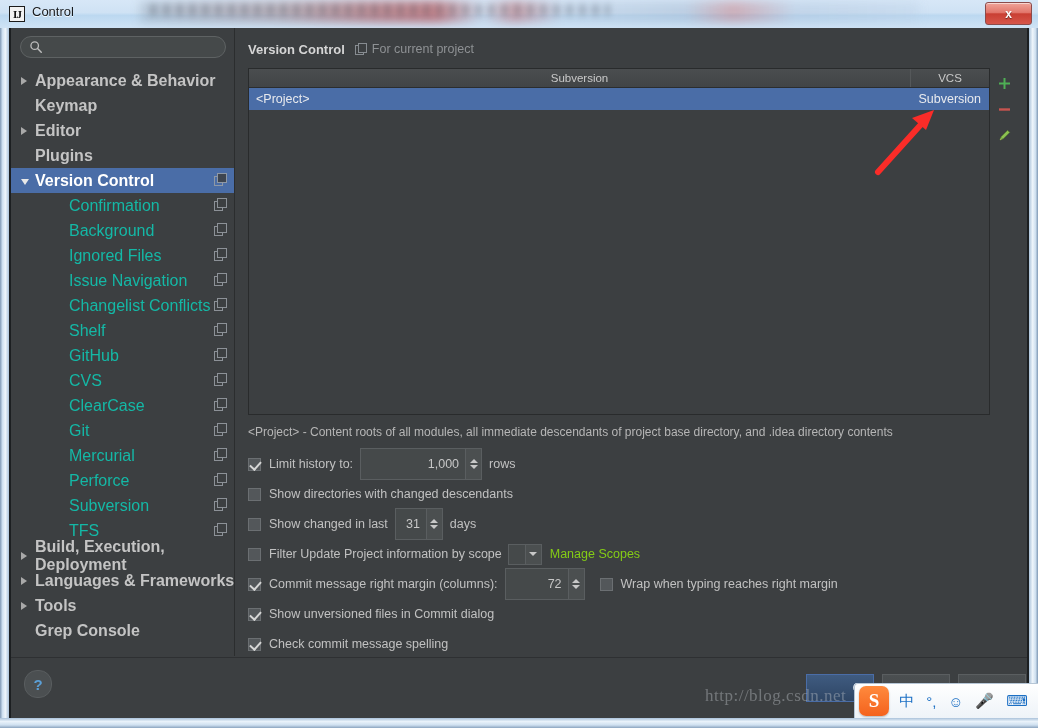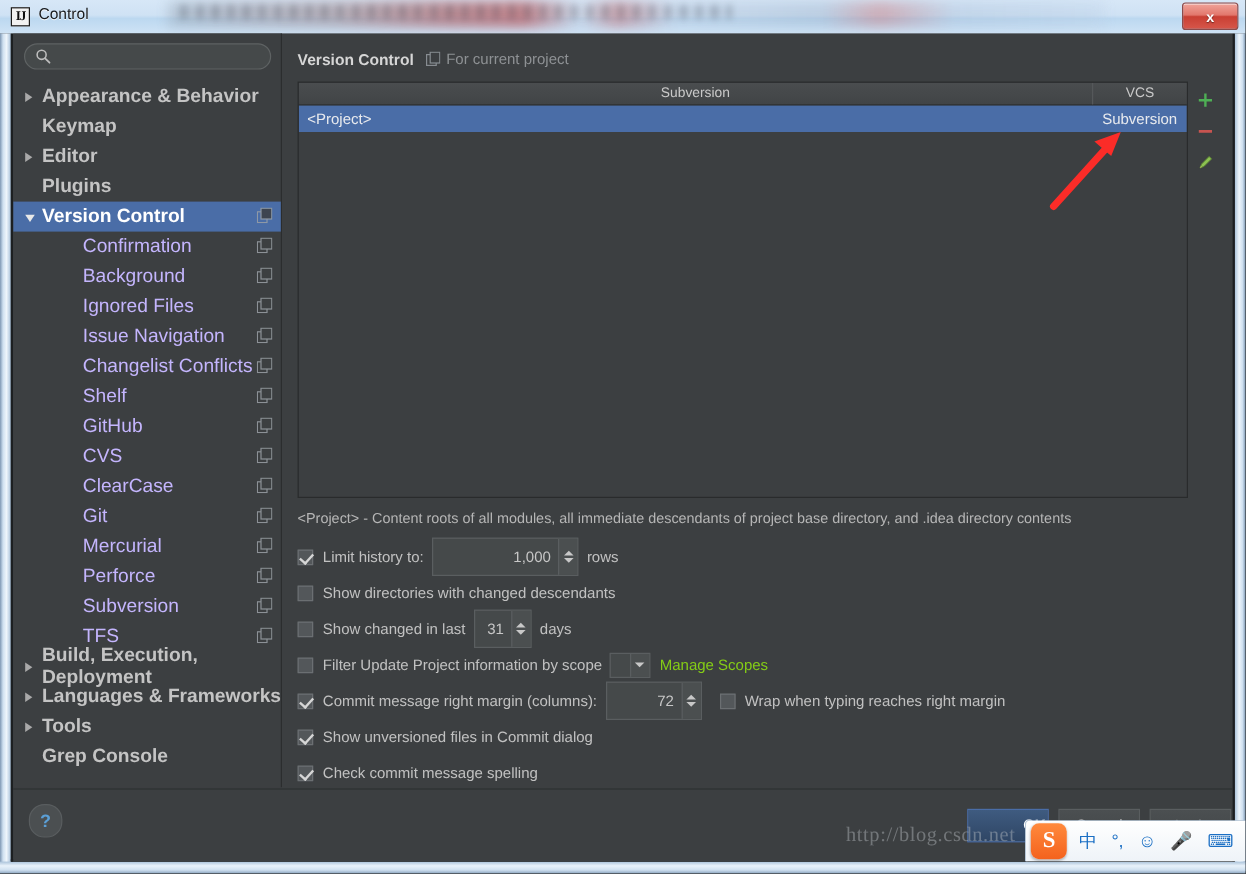--- a/index.html
+++ b/index.html
@@ -140,21 +140,21 @@
   .tree-item {
     position: relative;
     height: 25px;
     display: flex; align-items: center;
     color: #bbbbbb;
     font-size: 16px;
     cursor: default;
     box-sizing: border-box;
   }
   .tree-item.top { font-weight: 700; color: #c4c4c4; padding-left: 24px; }
-  .tree-item.child { padding-left: 58px; color: #c4b5fd; }
+  .tree-item.child { padding-left: 58px; color: #14b8a6; }
   .tree-item.selected { background: #4a6da7; color: #ffffff; }
   .tree-item .arrow {
     position: absolute; left: 10px; top: 9px;
     width: 0; height: 0;
   }
   .arrow.right {
     border-left: 6px solid #a9a9a9;
     border-top: 4.5px solid transparent;
     border-bottom: 4.5px solid transparent;
   }

